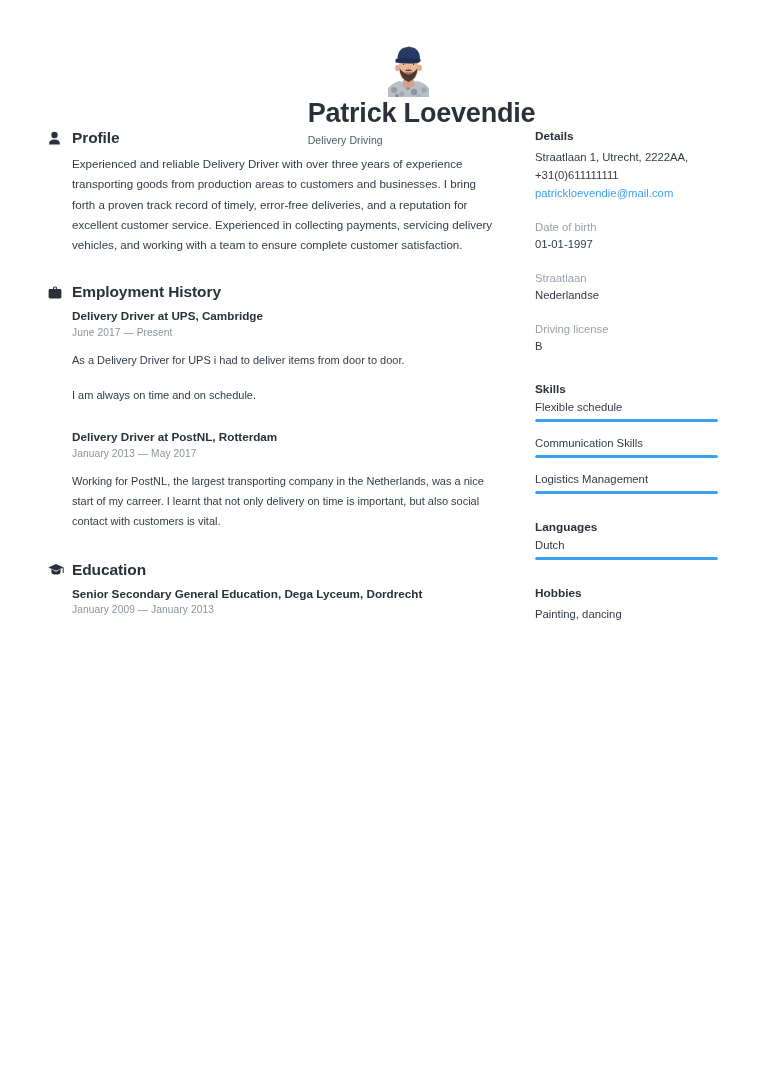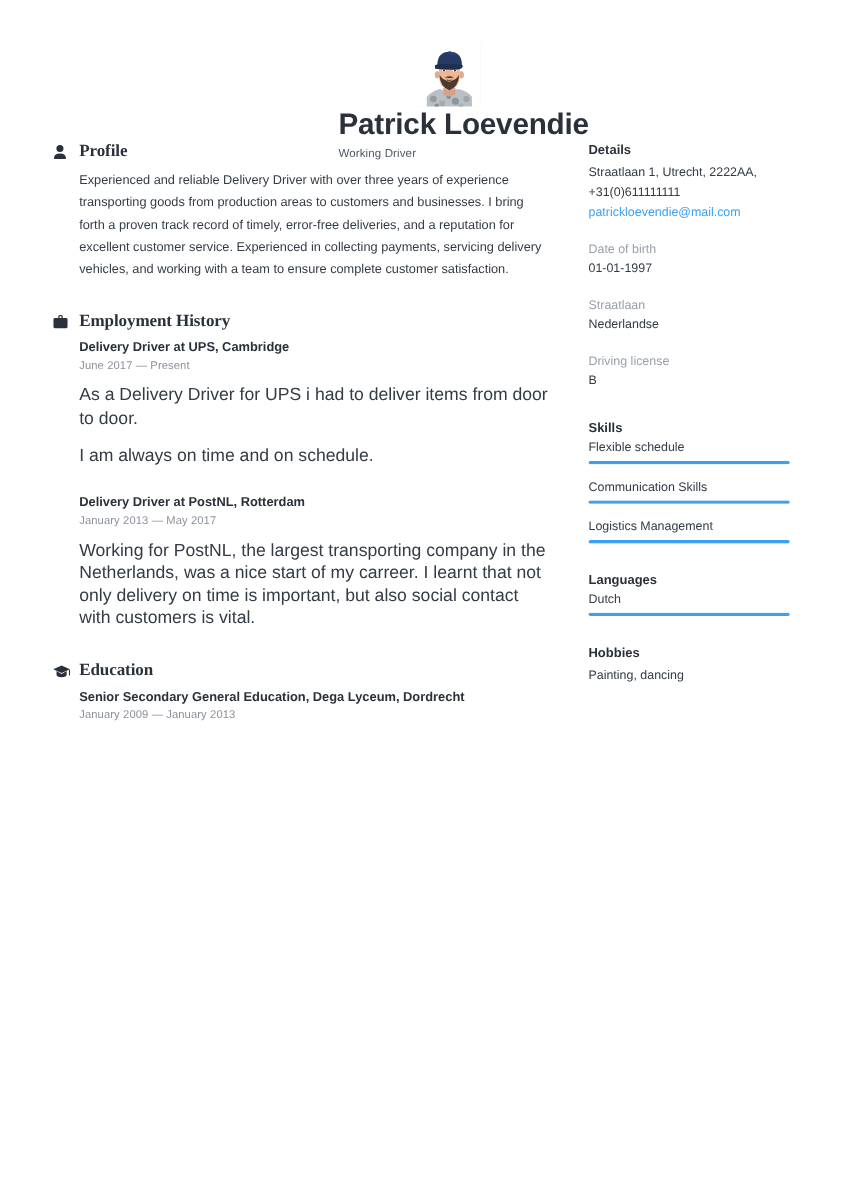--- a/index.html
+++ b/index.html
@@ -75,21 +75,20 @@
     flex: 0 0 185px;
     margin-left: 35px;
   }
 
   
   .section { margin-bottom: 22px; }
   .section-head {
     display: flex;
     align-items: center;
     margin-bottom: 7px;
-    font-family: Liberation Serif, serif;
   }
   .section-icon {
     width: 18px;
     flex: 0 0 18px;
     display: flex;
     align-items: center;
     justify-content: flex-start;
     color: #2b313a;
     margin-right: 6px;
   }
@@ -117,21 +116,21 @@
     color: #2b313a;
     line-height: 1.35;
   }
   .entry-date {
     font-size: 10.2px;
     color: #8b929c;
     margin-top: 3px;
     letter-spacing: 0.1px;
   }
   .entry-desc {
-    font-size: 16px;
+    font-size: 11px;
     line-height: 20.3px;
     color: #333b45;
     margin-top: 12px;
   }
   .entry-desc + .entry-desc { margin-top: 14px; }
 
   
   .side-block { margin-bottom: 19px; }
   .side-heading {
     font-size: 11.8px;
@@ -225,21 +224,21 @@
         <path d="M28.5 24.5 L27.6 28.3 Q28.5 29 29.4 28.3 Z" fill="#deA083" opacity="0.55"></path>
 
         <path d="M17.5 19.5 Q17.5 7 28.8 7 Q40 7 40 19.5 Z" fill="#273a63"></path>
         <path d="M28.8 7 Q34 7.3 36.6 11.5 Q32 9.4 28.8 9.3 Z" fill="#2e4372"></path>
         <path d="M15.5 19 Q24 16.8 40.5 19.2 Q41.5 22.6 36 23.2 Q25 23.8 15.5 22.4 Z" fill="#1f2f52"></path>
         <ellipse cx="28.8" cy="7.6" rx="1.5" ry="1.1" fill="#32487a"></ellipse>
       </svg>
     </div>
     <div class="name-block">
       <div class="full-name">Patrick Loevendie</div>
-      <div class="job-title">Working Driver</div>
+      <div class="job-title">Delivery Driving</div>
     </div>
   </div>
 
   <div class="columns">
 
     <div class="col-main">
 
       <div class="section">
         <div class="section-head">
           <span class="section-icon">

